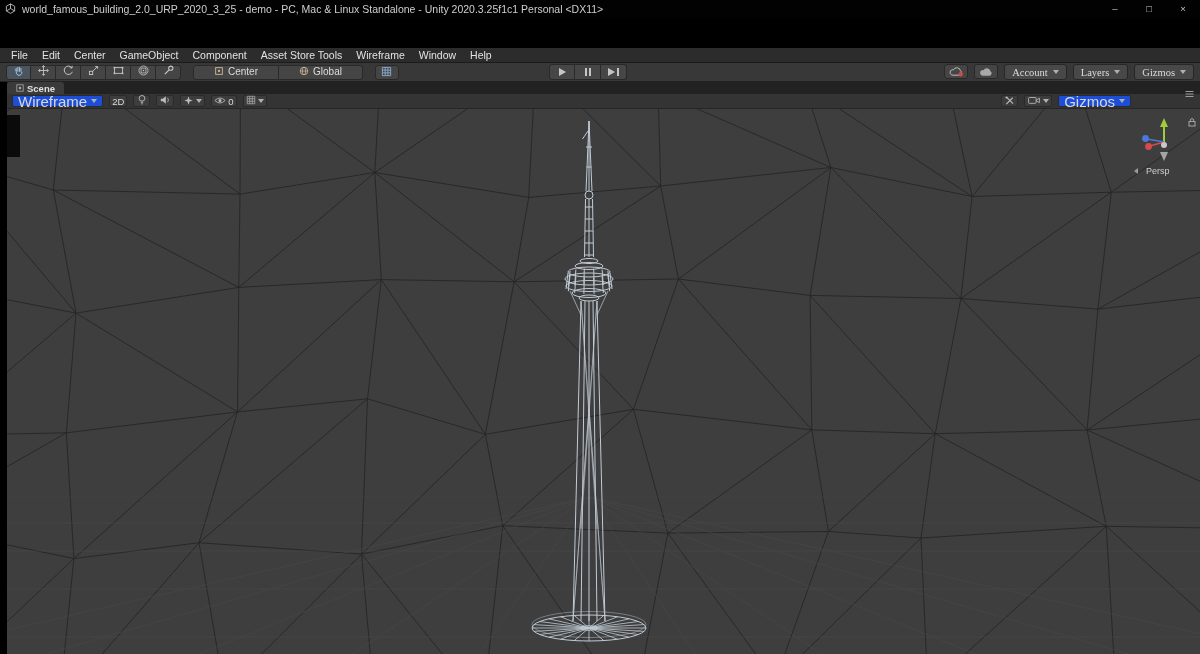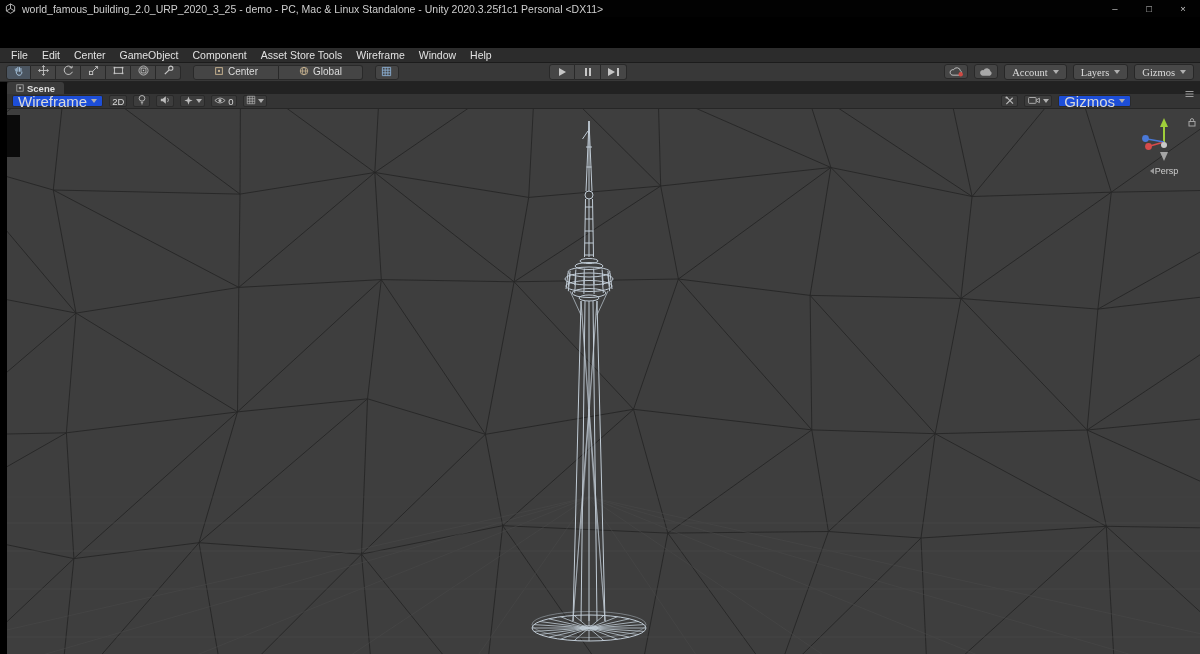--- a/index.html
+++ b/index.html
@@ -51,21 +51,21 @@
   .searchbox { position:relative; width:58px; height:12px;margin-top:48px; }
   .searchbox input { width:100%; height:12px; background:#2e2e2e; border:1px solid #242424; border-radius:6px; color:#cfcfcf; font-size:9px; padding:0 4px 0 15px; outline:none; }
   .searchbox input::placeholder { color:#8f8f8f; }
   .searchbox svg { position:absolute; left:3px; top:1.5px; }
 
   
   .viewport { height:562px; margin-left:7px; background:#3e3e3e; position:relative; overflow:hidden; }
   .viewport svg.scene { position:absolute; inset:0; }
   .dark-notch { position:absolute; left:0; top:6px; width:13px; height:42px; background:#0b0b0b; }
   .gizmo { position:absolute; top:6px; right:12px; width:48px; height:50px; }
-  .persp-label { position:absolute; top:57px; right:6px; width:60px; text-align:center; font-size:9px; color:#cfcfcf; display:flex; align-items:center; justify-content:center; gap:1px; }
+  .persp-label { position:absolute; top:57px; right:6px; width:60px; text-align:center; font-size:9px; color:#cfcfcf; display:flex; align-items:center; justify-content:flex-start; gap:8px; }
   .left-tri { width:0; height:0; border-top:3px solid transparent; border-bottom:3px solid transparent; border-right:4px solid #9a9a9a; display:inline-block; }
   .vp-lock { position:absolute; top:4px; right:3px; }
 
   
   .statusbar { height:14px; background:#141414; display:flex; align-items:center; justify-content:flex-end; gap:9px; padding-right:7px; }
 </style>
 </head>
 <body>
 
 <div class="titlebar">

